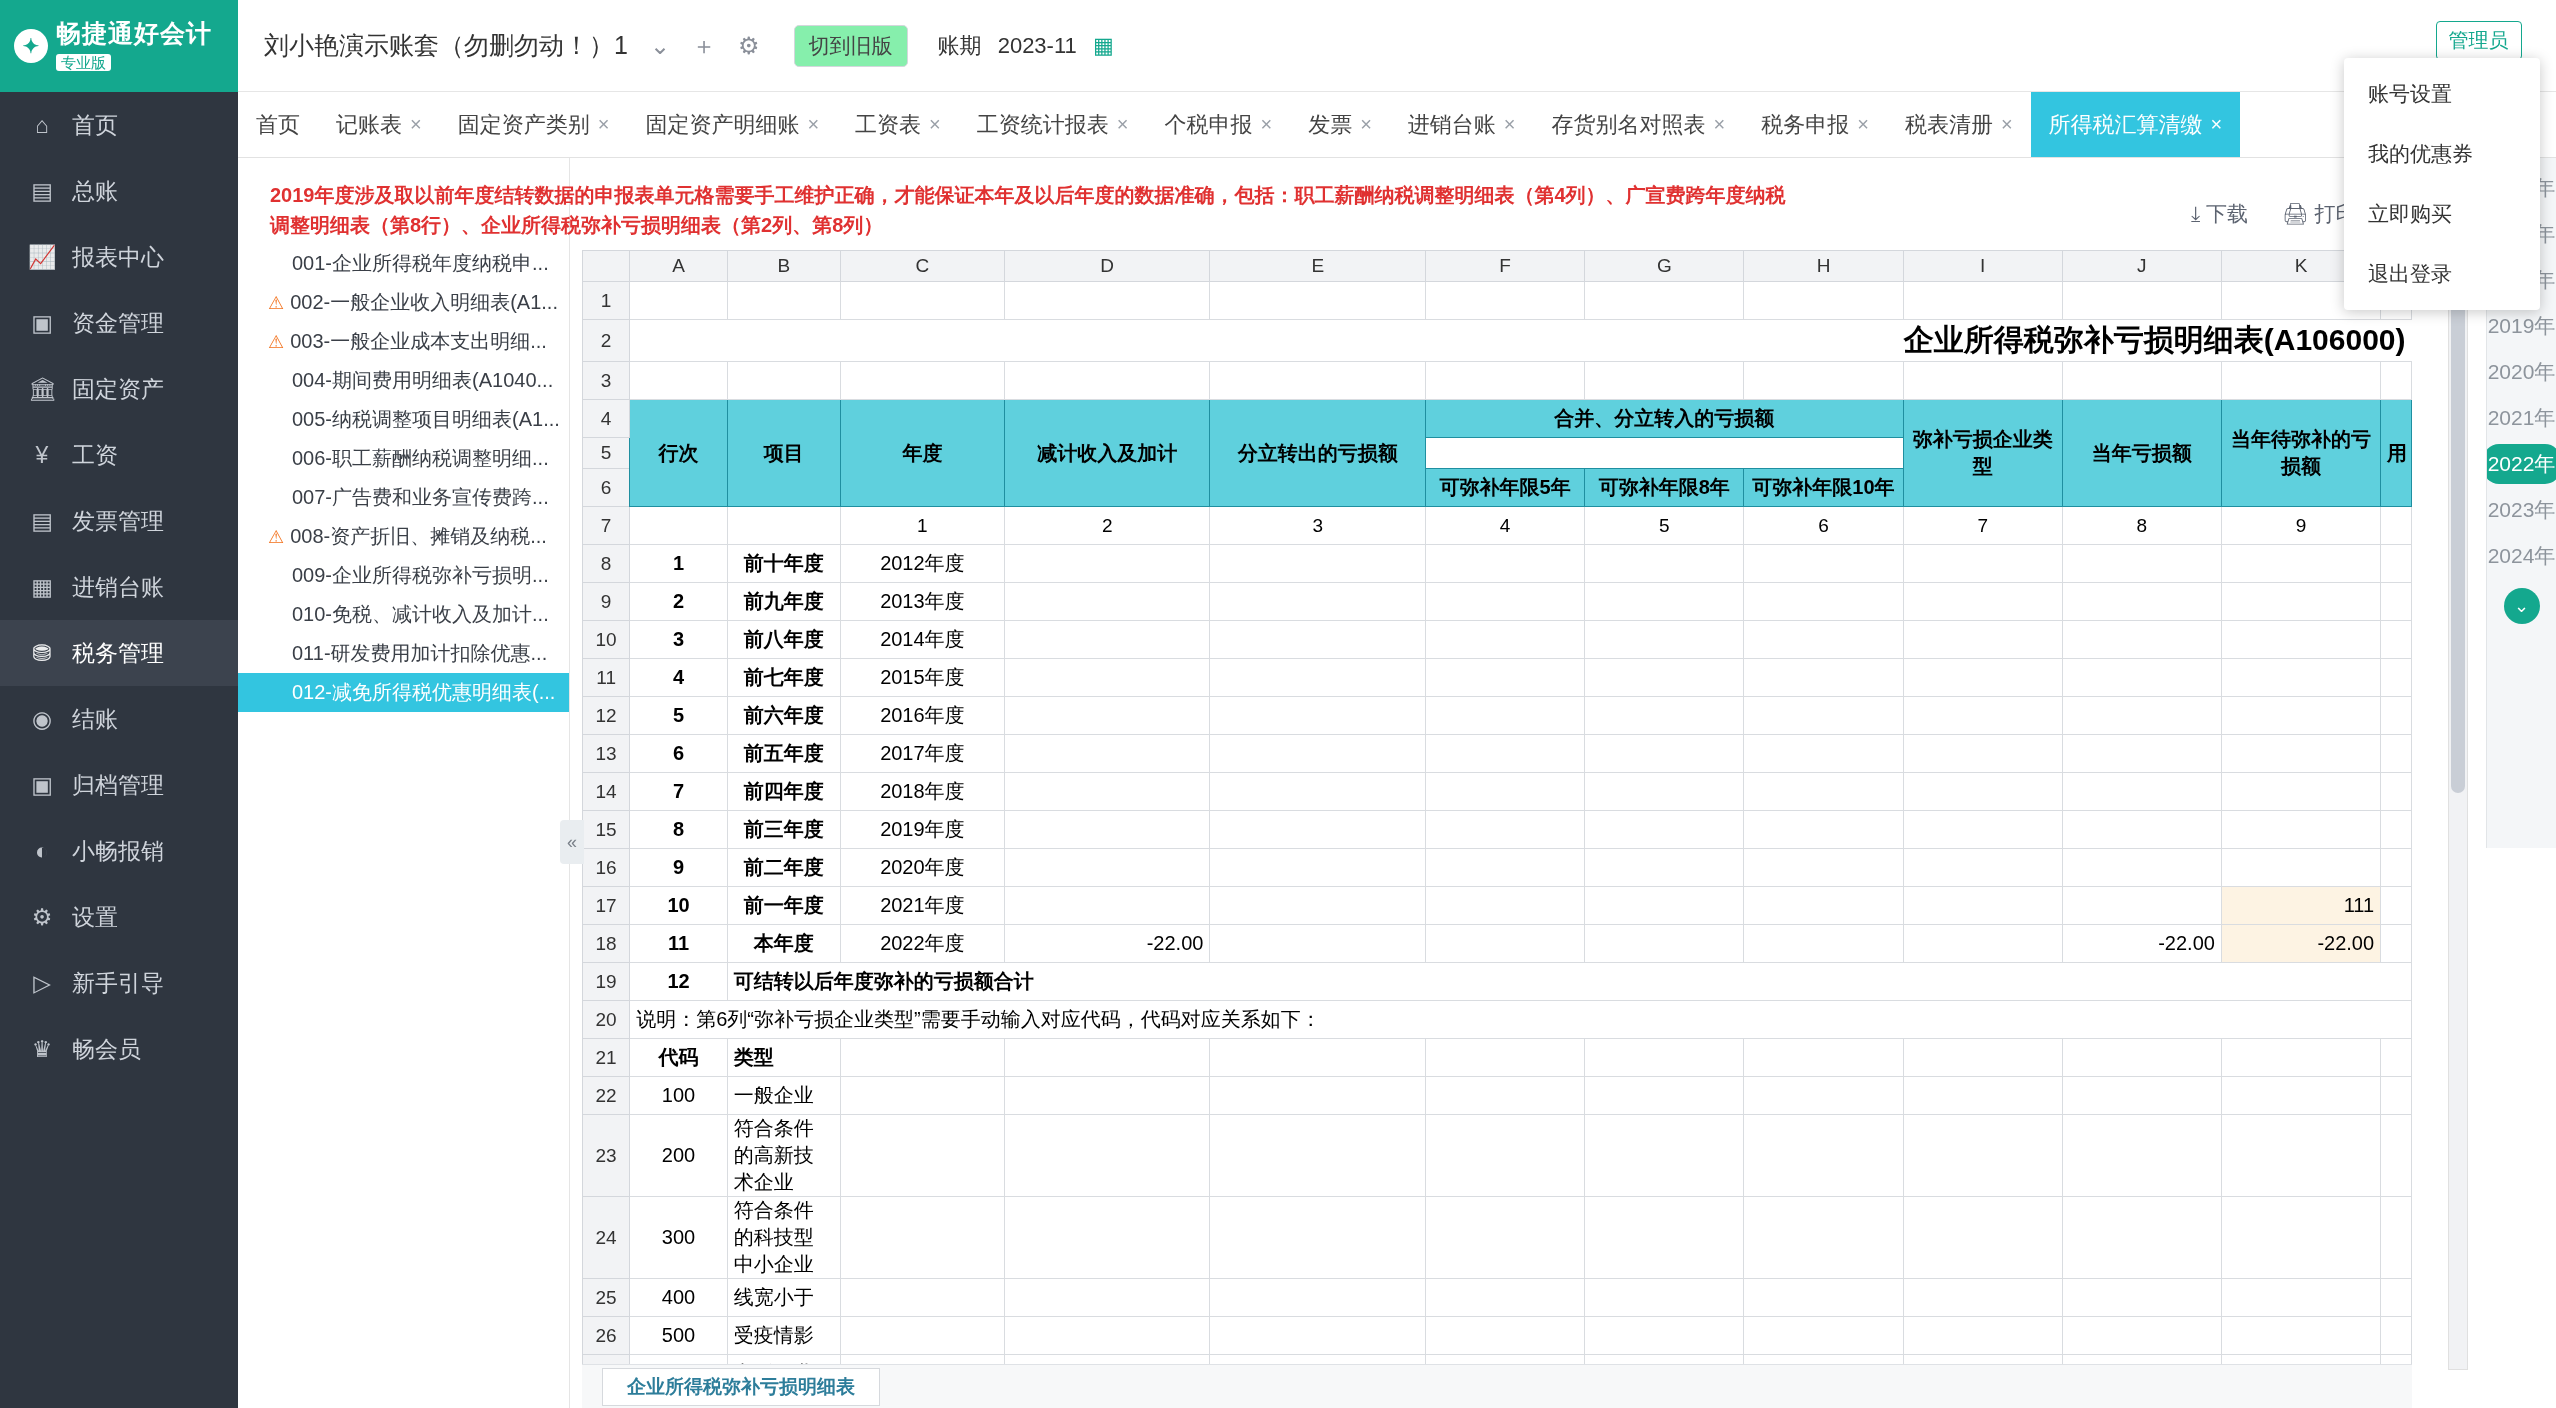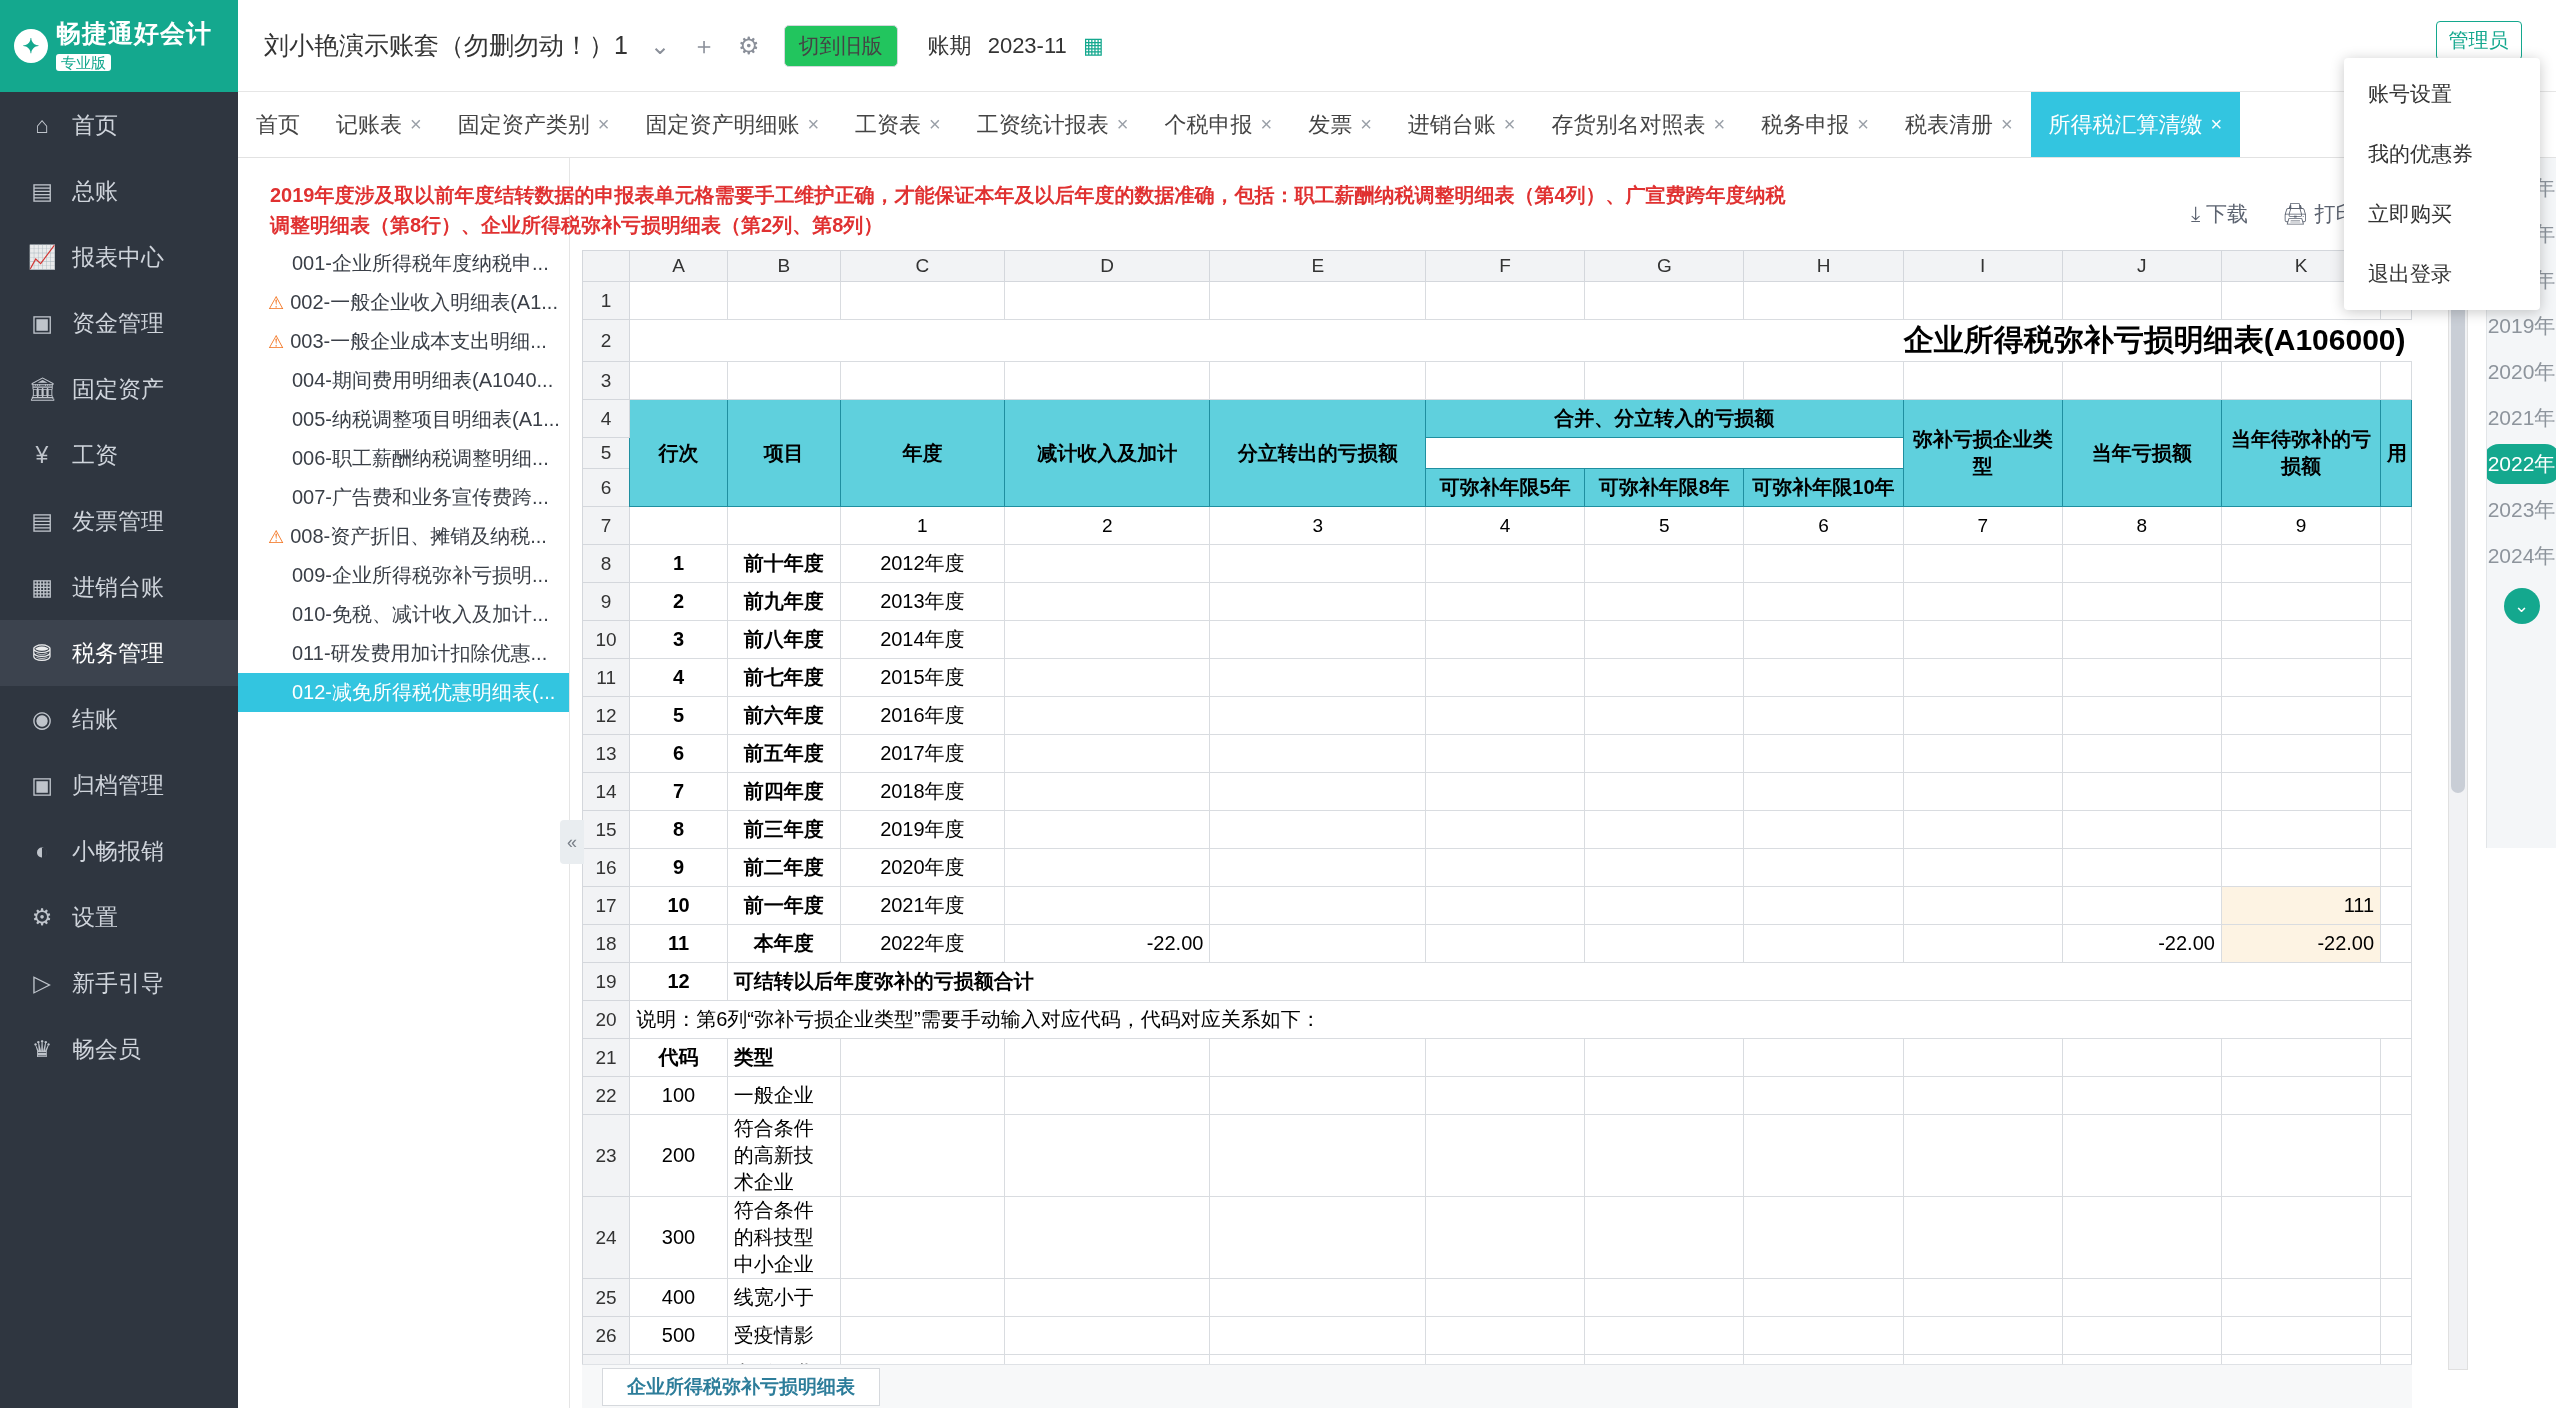--- a/index.html
+++ b/index.html
@@ -36,22 +36,22 @@
   .side-item .ic { width:28px; text-align:center; font-size:23px; opacity:.9;}
   .side-item.active { background:#3c434e; color:#fff; }
   
   #topbar {
     position:absolute; left:238px; top:0; width:2318px; height:92px;
     background:#fff; border-bottom:1px solid #e6e6e6; display:flex; align-items:center;
   }
   #acct-name { font-size:25px; color:#333; margin-left:26px; }
   .tb-ic { margin-left:22px; color:#8a8f99; font-size:24px; cursor:pointer;}
   .tb-btn {
-    margin-left:24px; border:1px solid #d4d7dc; border-radius:5px;
-    padding:6px 14px; font-size:21px; color:#444; cursor:pointer; background:#22c55e;
+    margin-left:34px; border:1px solid #d4d7dc; border-radius:5px;
+    padding:6px 14px; font-size:21px; color:#444; cursor:pointer; background:#86efac;
   }
   #period { margin-left:30px; font-size:22px; color:#333; }
   #period .val { margin-left:10px; }
   .cal-ic { color:#14a88e; margin-left:10px;}
   #topright { margin-left:auto; display:flex; align-items:center; gap:18px; padding-right:22px;flex-direction:column;}
   #topright .link { color:#5c6370; font-size:21px; cursor:pointer;}
   .tag { border:1px solid #14a88e; color:#14a88e; border-radius:4px; padding:5px 12px; font-size:20px; cursor:pointer;margin-top:23px;}
   .tag.fill { background:#14a88e; color:#fff;}
   
   #tabs {

